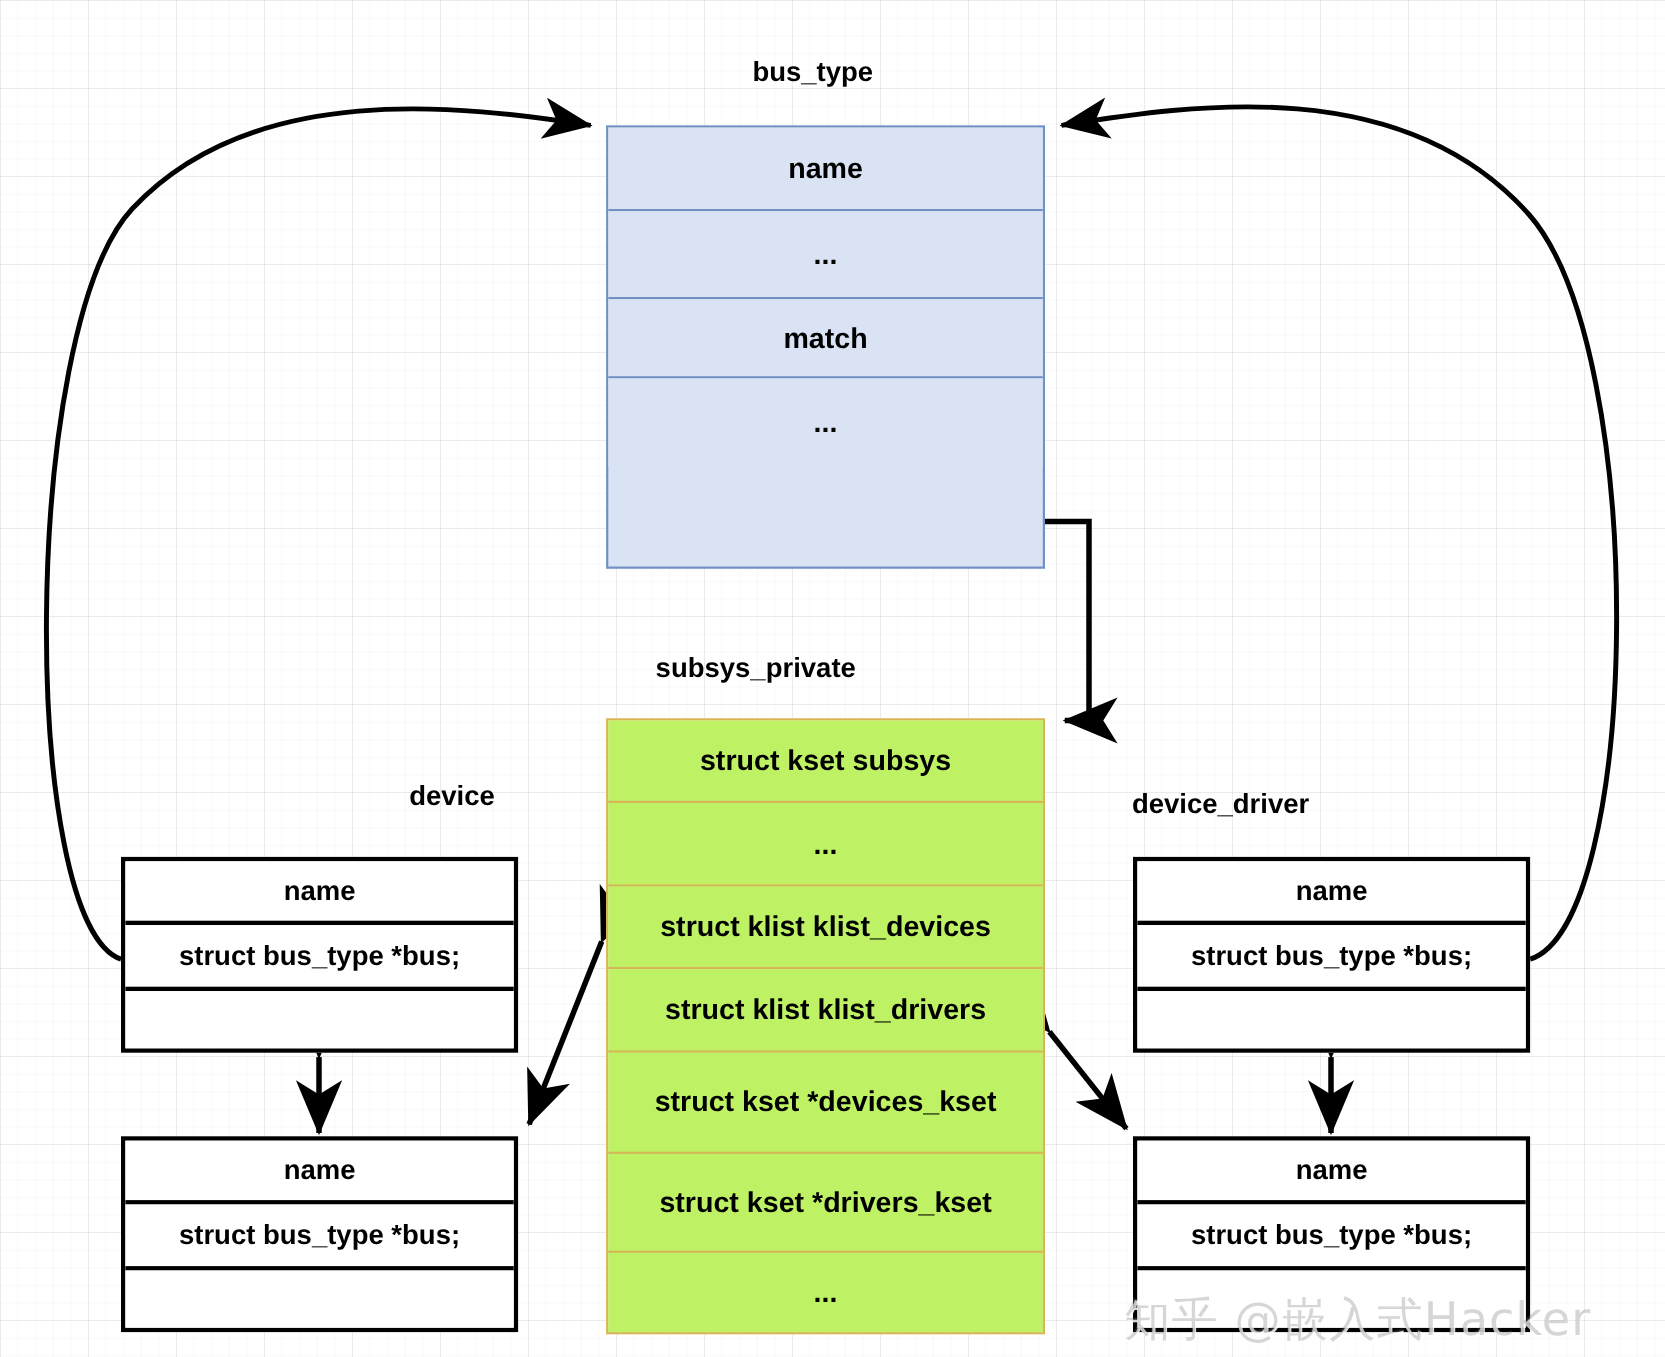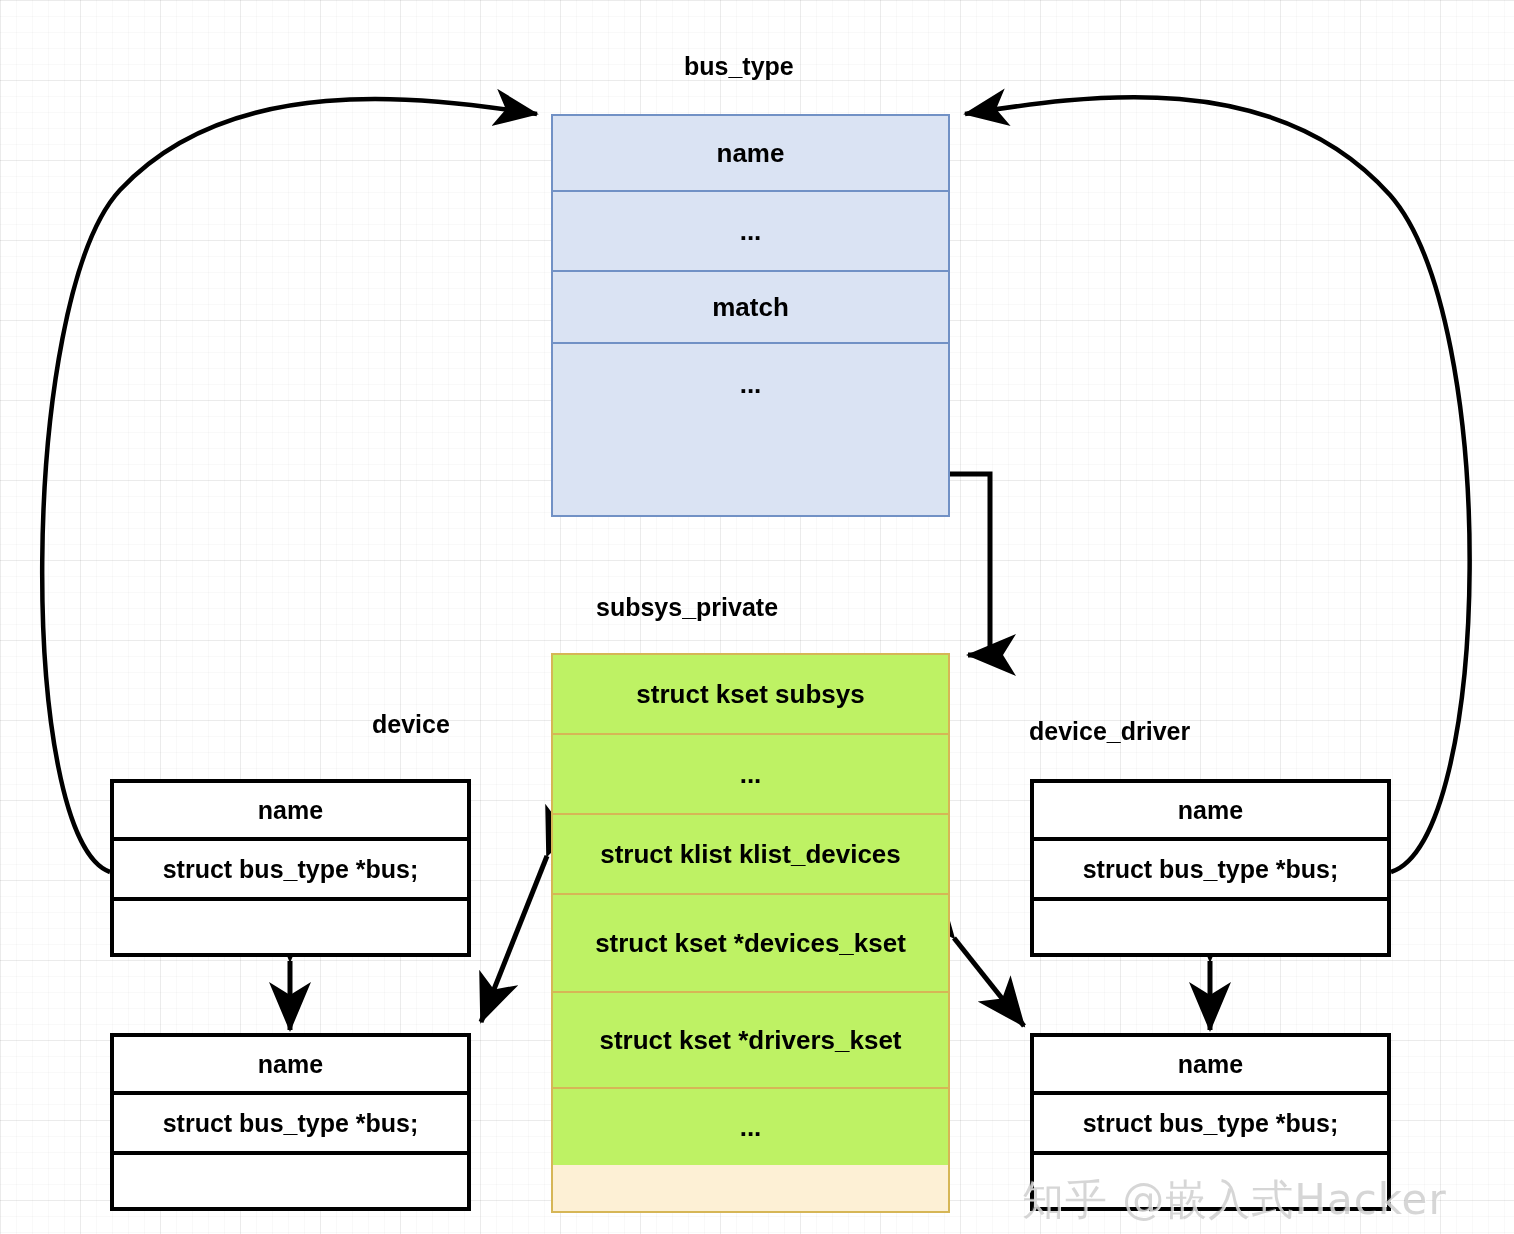--- a/index.html
+++ b/index.html
@@ -151,20 +151,21 @@
     <div class="struct-row" style="height:76px">name</div>
     <div class="struct-row" style="height:80px">...</div>
     <div class="struct-row" style="height:72px">match</div>
     <div class="struct-row" style="height:80px">...</div>
   </div>
 
   <div class="struct-box" id="subsys-private-box">
     <div class="struct-row" style="height:80px">struct kset subsys</div>
     <div class="struct-row" style="height:80px">...</div>
     <div class="struct-row" style="height:80px">struct klist klist_devices</div>
+    <div class="struct-row" style="height:80px">struct klist klist_drivers</div>
     <div class="struct-row" style="height:98px">struct kset *devices_kset</div>
     <div class="struct-row" style="height:96px">struct kset *drivers_kset</div>
     <div class="struct-row" style="height:76px">...</div>
   </div>
 
   <div class="struct-box plain-box" id="device-box-1">
     <div class="struct-row" style="height:58px">name</div>
     <div class="struct-row" style="height:60px">struct bus_type *bus;</div>
     <div class="struct-row" style="height:52px"></div>
   </div>

